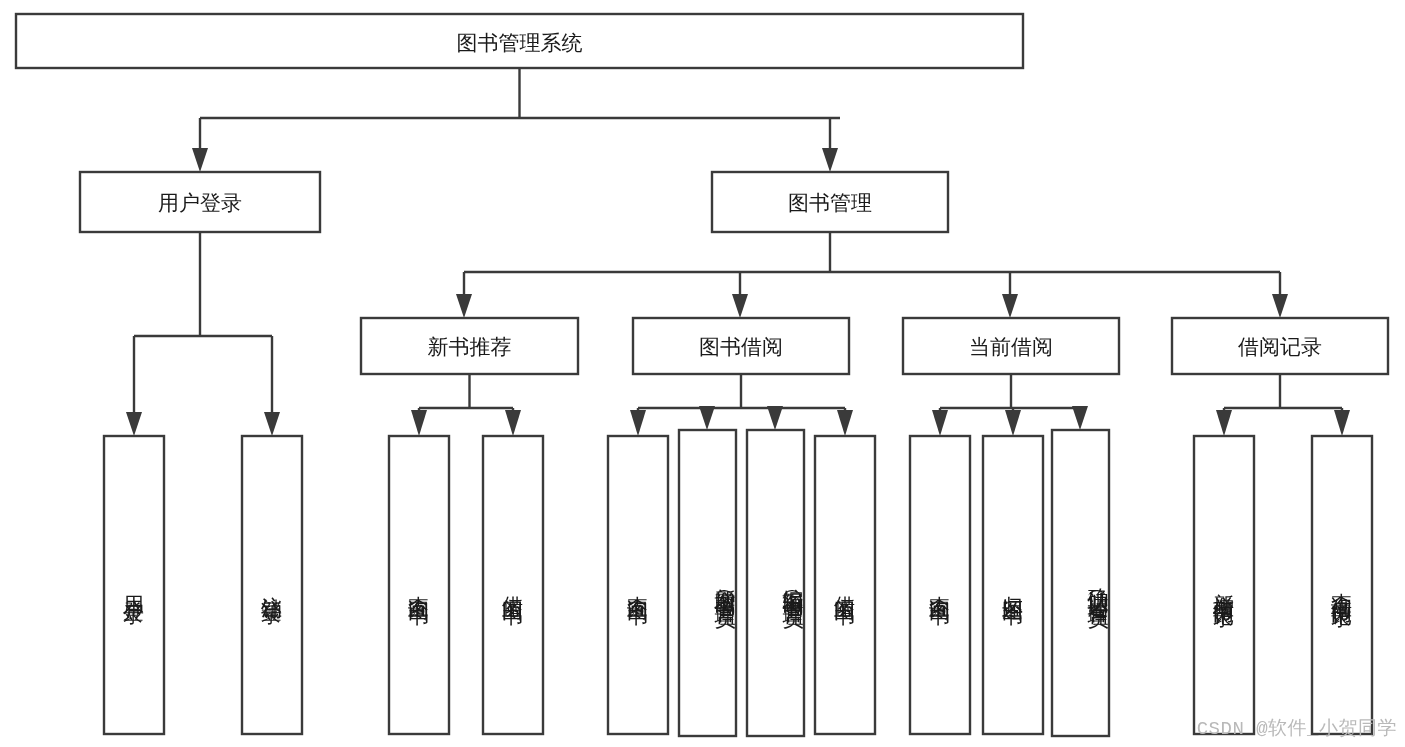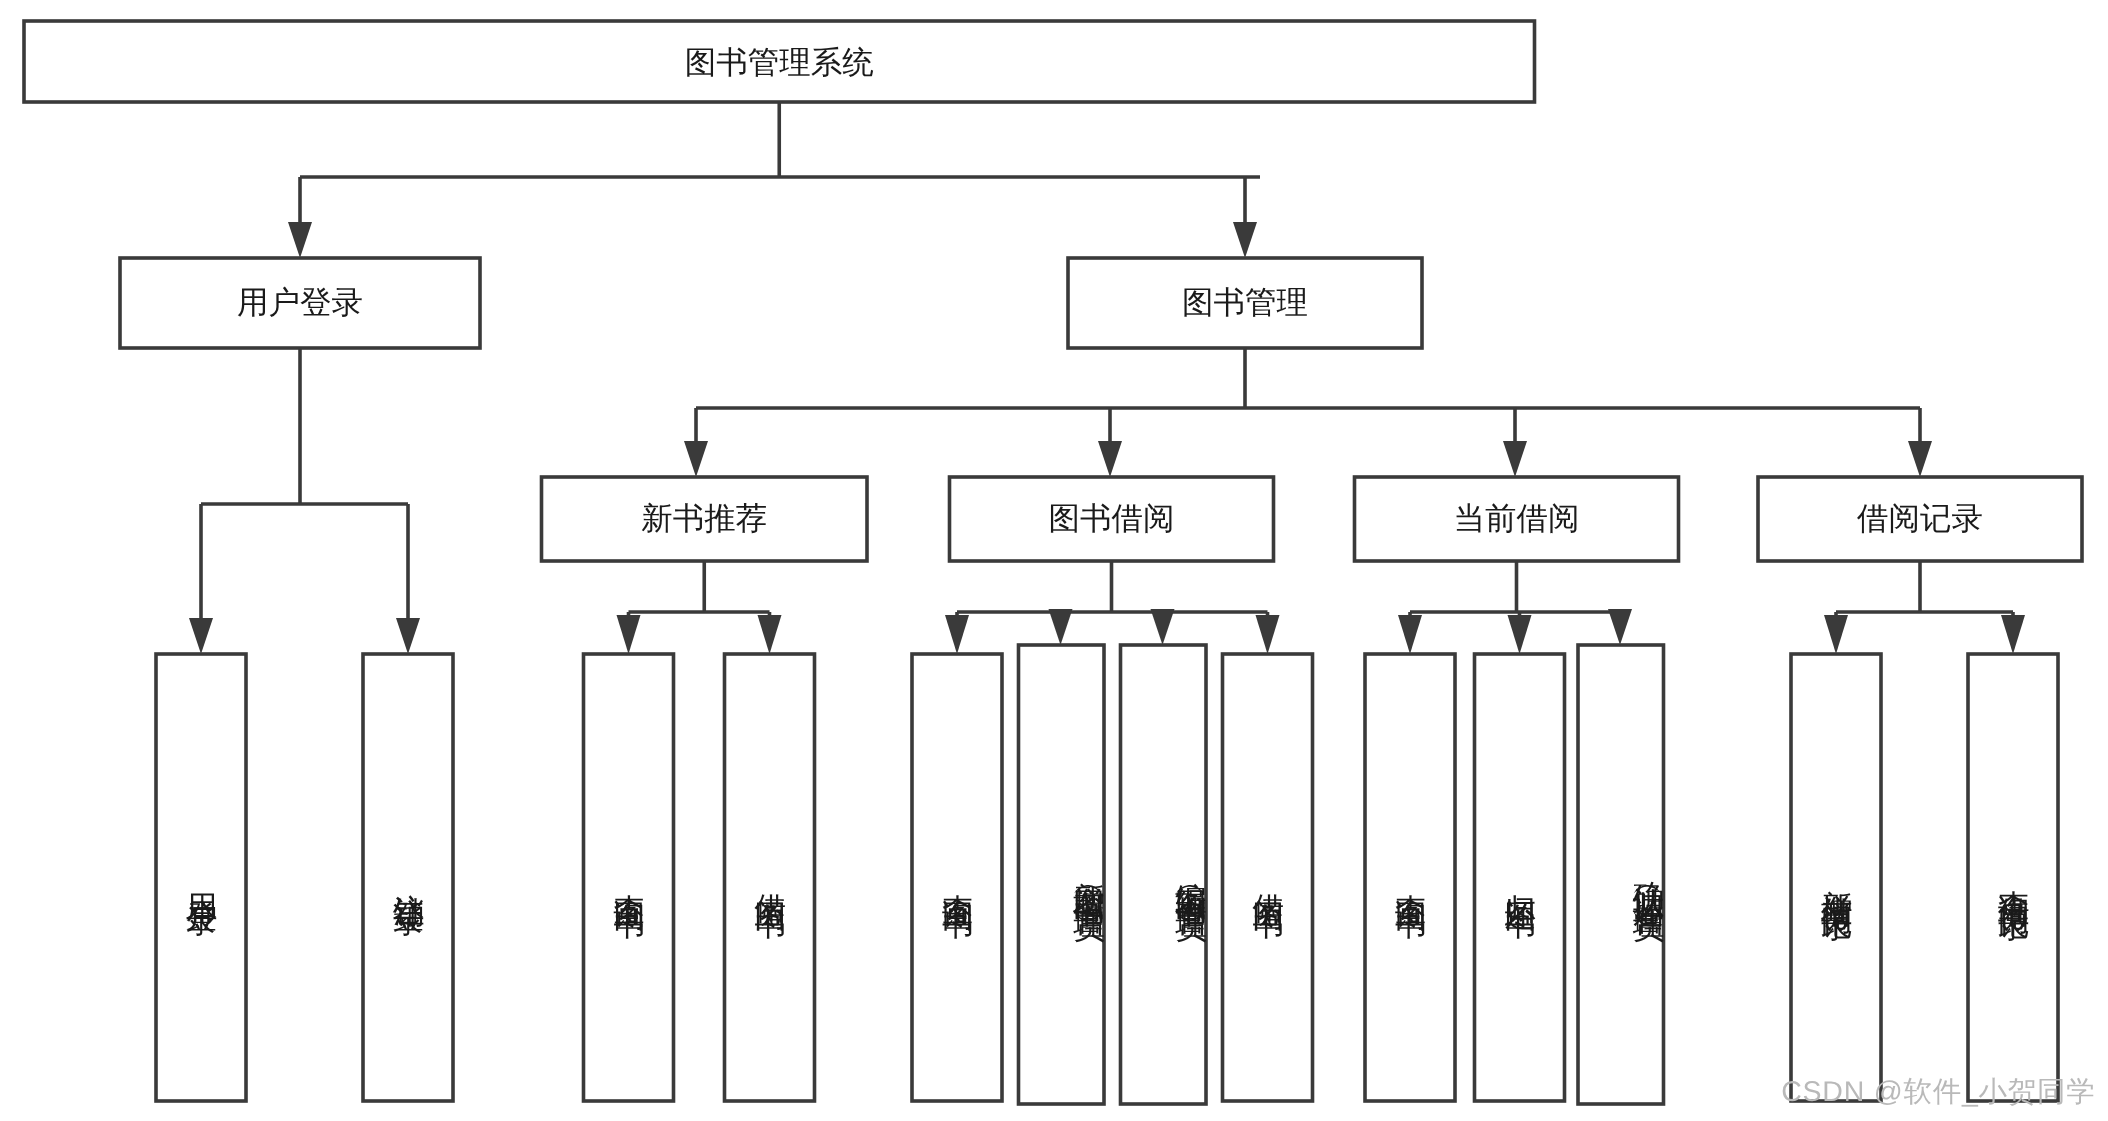--- a/index.html
+++ b/index.html
@@ -64,21 +64,21 @@
     pointer-events: none;
     user-select: none;
   }
   .leaf-label-wrap.centered {
     align-items: center;
   }
   .watermark {
     position: absolute;
     right: 8px;
     bottom: 6px;
-    font-family: Liberation Sans, sans-serif;
+    font-family: Liberation Mono, monospace;
     font-size: 19px;
     color: #b9b9b9;
     letter-spacing: 0.5px;
     white-space: nowrap;
   }
 </style>
 </head>
 <body>
 
 <div id="diagram-root">

